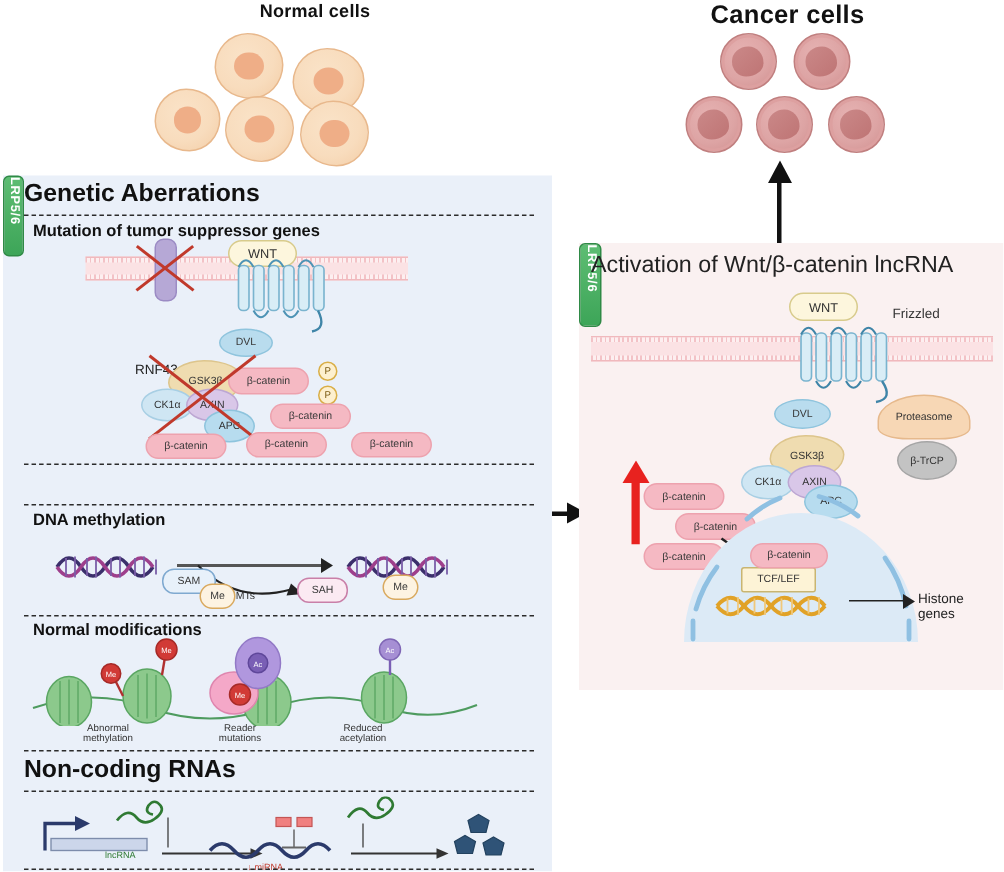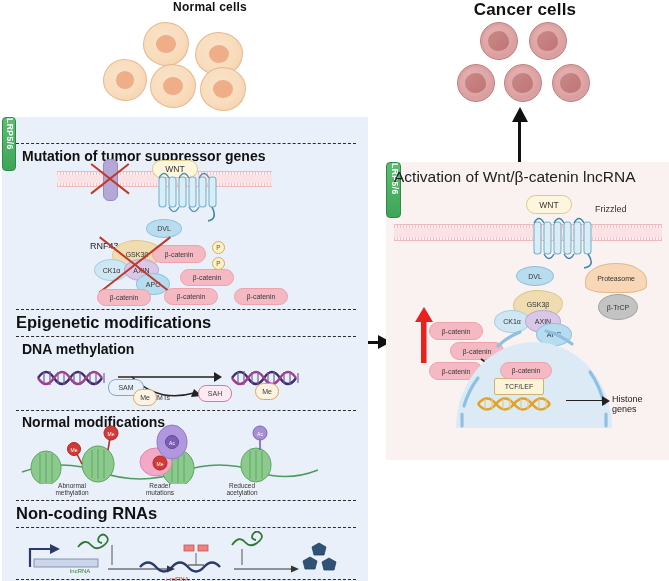--- a/index.html
+++ b/index.html
@@ -30,21 +30,21 @@
   
   #left-panel{left:2px;top:117px;width:366px;height:464px;background:#eaf0f9;}
   #right-panel{left:386px;top:162px;width:283px;height:298px;background:#faf1f1;}
 
   
   .arrowline{position:absolute;background:#111;}
   .arrowhead{position:absolute;width:0;height:0;}
 
   
   .sect-h{font-weight:bold;font-size:16.5px;color:#111;position:absolute;}
-  .sub-h{font-weight:bold;font-size:14px;color:#111;position:absolute;}
+  .sub-h{font-weight:bold;font-size:11px;color:#111;position:absolute;}
   .dash{position:absolute;height:0;border-top:1.6px dashed #2b2b2b;}
   .tiny{position:absolute;font-size:6px;color:#333;line-height:1.15;margin-top:39px;}
   .tiny-c{position:absolute;font-size:6px;color:#333;line-height:1.15;text-align:center;}
 
   
   .membrane{position:absolute;background:#fbe2e4;border-top:1px solid #f0b9bd;border-bottom:1px solid #f0b9bd;}
   .membrane:before,.membrane:after{content:"";position:absolute;left:0;right:0;height:3px;
       background:repeating-linear-gradient(90deg,#f3c2c6 0 1px,#fdeff0 1px 3px);}
   .membrane:before{top:0;}
   .membrane:after{bottom:0;}
@@ -102,20 +102,21 @@
 </div>
 
 <div class="arrowline" style="left:518px;top:120px;width:3px;height:42px;"></div>
 <div class="arrowhead" style="left:512px;top:107px;border-left:8px solid transparent;border-right:8px solid transparent;border-bottom:15px solid #111;"></div>
 
 <div class="arrowline" style="left:355px;top:341px;width:26px;height:3px;"></div>
 <div class="arrowhead" style="left:378px;top:335px;border-top:7px solid transparent;border-bottom:7px solid transparent;border-left:13px solid #111;"></div>
 
 <div class="abs" id="left-panel">
 
+  <div class="sect-h" style="left:14px;top:3px;">Genetic Aberrations</div>
   <div class="dash" style="left:14px;top:26px;width:340px;"></div>
   <div class="sub-h" style="left:20px;top:31px;">Mutation of tumor suppressor genes</div>
 
   <div class="membrane" style="left:55px;top:54px;width:215px;height:14px;"></div>
 
   <div class="rnf" style="left:101px;top:42px;width:13px;height:40px;"></div>
   <div class="xmark" style="left:84px;top:42px;width:48px;height:40px;">
       <i></i>
       <i></i>
     </div>
@@ -153,21 +154,20 @@
 
   <div class="pcircle" style="left:210px;top:124px;">P</div>
   <div class="pcircle" style="left:210px;top:140px;">P</div>
 
   <div class="pill bcat" style="left:178px;top:152px;width:52px;height:15px;">β-catenin</div>
   <div class="pill bcat" style="left:162px;top:171px;width:52px;height:15px;">β-catenin</div>
   <div class="pill bcat" style="left:95px;top:172px;width:52px;height:15px;">β-catenin</div>
   <div class="pill bcat" style="left:232px;top:171px;width:52px;height:15px;">β-catenin</div>
 
   <div class="dash" style="left:14px;top:192px;width:340px;"></div>
-  <div class="sect-h" style="left:14px;top:196px;">Epigenetic modifications</div>
   <div class="dash" style="left:14px;top:219px;width:340px;"></div>
   <div class="sub-h" style="left:20px;top:224px;">DNA methylation</div>
 
   <svg class="abs" style="left:34px;top:248px;" width="76" height="26" viewBox="0 0 76 26">
     <g stroke-width="2.4" fill="none">
       <path d="M2 13 q8 -12 16 0 q8 12 16 0 q8 -12 16 0 q8 12 16 0" stroke="#3b2f6b"></path>
       <path d="M2 13 q8 12 16 0 q8 -12 16 0 q8 12 16 0 q8 -12 16 0" stroke="#9e3f8c"></path>
     </g>
     <g stroke="#7a5ea8" stroke-width="1.2">
       <path d="M8 7v12M14 6v14M22 7v12M28 6v14M38 7v12M44 6v14M54 7v12M60 6v14M68 8v10"></path>

